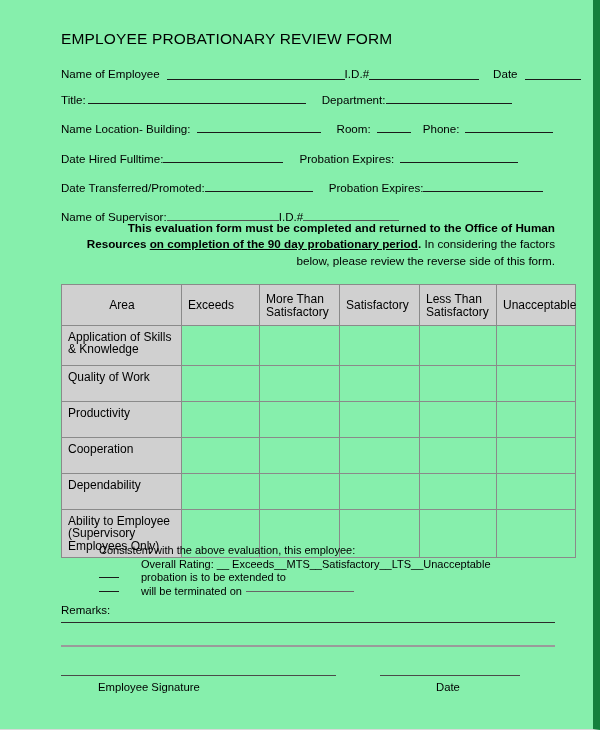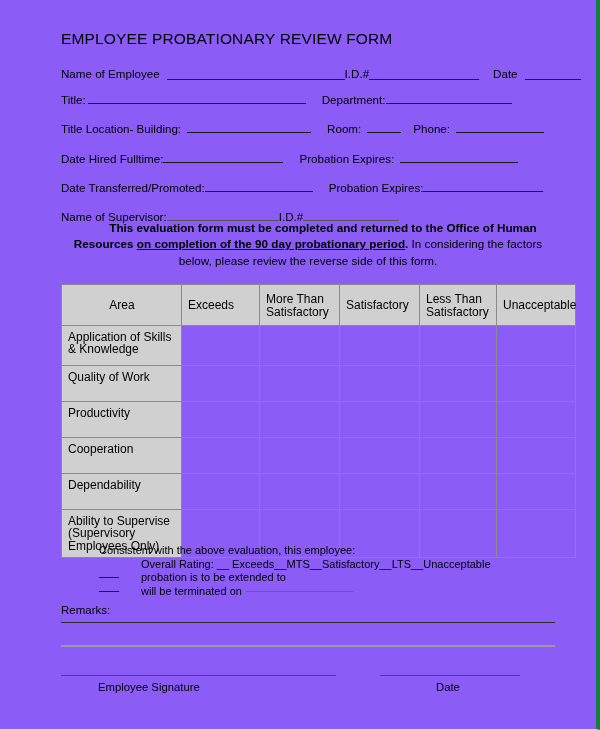--- a/index.html
+++ b/index.html
@@ -9,22 +9,22 @@
   }
   body {
     font-family: "Liberation Sans", sans-serif;
     color: #000000;
     -webkit-font-smoothing: antialiased;
   }
   #page {
     position: relative;
     width: 600px;
     height: 730px;
-    background: #8b5cf6;
-    border-right: 4px solid #15803d;
+    background: #86efac;
+    border-right: 7px solid #15803d;
     border-bottom: 1px solid #d9d9d9;
     box-sizing: border-box;
     overflow: hidden;
   }
 
   
   .doc-title {
     position: absolute;
     left: 61px;
     top: 30px;
@@ -55,21 +55,21 @@
   .rule.thin { border-bottom: 1px solid #555555; }
 
   
   .instruction {
     position: absolute;
     left: 61px;
     width: 494px;
     top: 220px;
     font-size: 11.7px;
     line-height: 16.3px;
-    text-align: center;
+    text-align: right;
   }
   .instruction .b { font-weight: bold; }
   .instruction .bu { font-weight: bold; text-decoration: underline; }
   .instruction .indent { display:inline-block; width: 30px; }
 
   
   .rating-table {
     position: absolute;
     left: 61px;
     top: 284px;
@@ -179,21 +179,21 @@
   </div>
 
   <div class="field-row" style="top:92px;">
     <span class="lbl">Title:</span>
     <span class="rule" style="width:218px;margin-left:2px;"></span>
     <span class="lbl" style="margin-left:16px;">Department:</span>
     <span class="rule" style="width:126px;"></span>
   </div>
 
   <div class="field-row" style="top:121px;">
-    <span class="lbl">Title Location- Building:</span>
+    <span class="lbl">Name Location- Building:</span>
     <span class="rule" style="width:124px;margin-left:6px;"></span>
     <span class="lbl" style="margin-left:16px;">Room:</span>
     <span class="rule" style="width:34px;margin-left:6px;"></span>
     <span class="lbl" style="margin-left:12px;">Phone:</span>
     <span class="rule" style="width:88px;margin-left:6px;"></span>
   </div>
 
   <div class="field-row" style="top:151px;">
     <span class="lbl">Date Hired Fulltime:</span>
     <span class="rule" style="width:120px;"></span>
@@ -291,21 +291,21 @@
           <span>Dependability</span>
         </td>
         <td></td>
         <td></td>
         <td></td>
         <td></td>
         <td></td>
       </tr>
       <tr class="row-last">
         <td class="area-cell">
-          <span>Ability to Supervise</span><br>
+          <span>Ability to Employee</span><br>
           <span>(Supervisory</span><br>
           <span>Employees Only)</span>
         </td>
         <td></td>
         <td></td>
         <td></td>
         <td></td>
         <td></td>
       </tr>
     </tbody>

